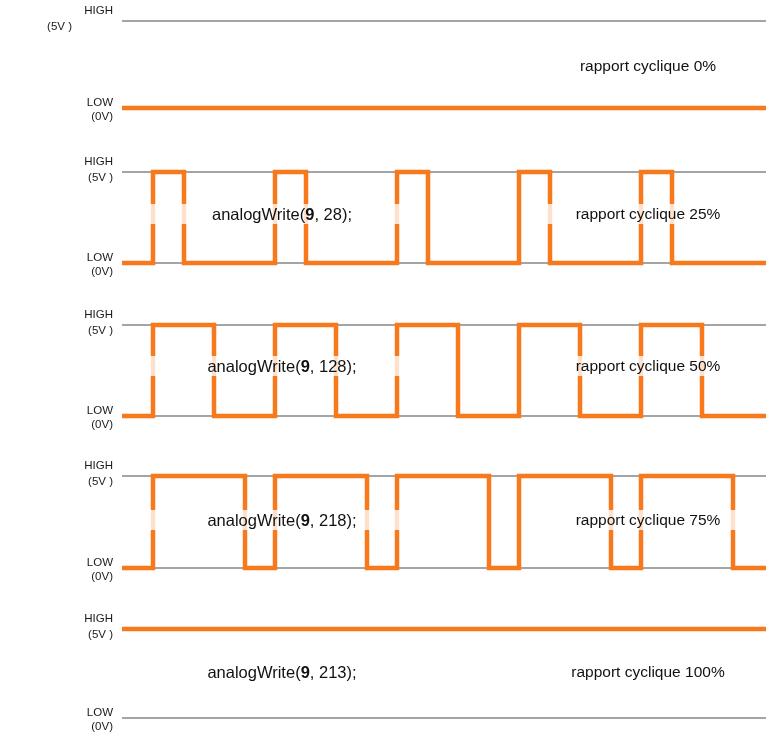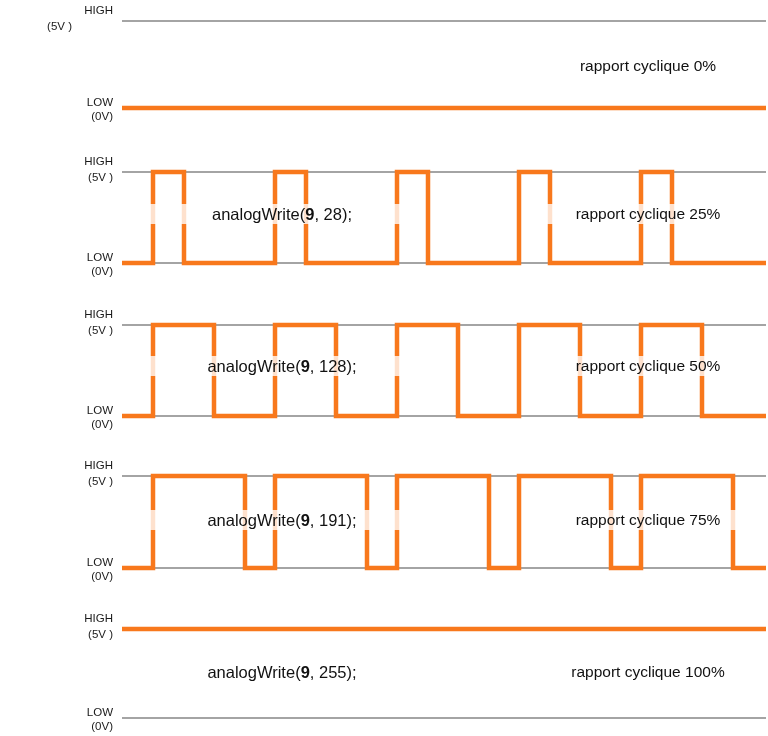--- a/index.html
+++ b/index.html
@@ -87,29 +87,29 @@
     <section class="panel">
     <div class="axis-lbl" style="top: 459px; right: 655px;">HIGH</div>
     <div class="axis-lbl" style="top: 475px; right: 655px;">(5V )</div>
     <div class="axis-lbl" style="top: 556px; right: 655px;">LOW</div>
     <div class="axis-lbl" style="top: 570px; right: 655px;">(0V)</div>
     <svg class="wave" viewBox="0 0 644 102" style="left: 122px; top: 471px; width: 644px; height: 102px;">
       <line x1="0" x2="644" y1="5" y2="5" stroke="#4a4a4a" stroke-width="1.2"></line>
       <line x1="0" x2="644" y1="97" y2="97" stroke="#4a4a4a" stroke-width="1.2"></line>
       <path fill="none" d="M0 97 H31 V5 H123 V97 H153 V5 H245 V97 H275 V5 H367 V97 H397 V5 H489 V97 H519 V5 H611 V97 H644" stroke="#f8781c" stroke-width="4.5" stroke-linejoin="miter"></path>
     </svg>
-    <div class="code-lbl" style="top: 510px;"><span>analogWrite(</span><b>9</b><span>, 191);</span></div>
+    <div class="code-lbl" style="top: 510px;"><span>analogWrite(</span><b>9</b><span>, 218);</span></div>
     <div class="caption-lbl" style="top: 510px;">rapport cyclique 75%</div>
   </section>
     <section class="panel">
     <div class="axis-lbl" style="top: 612px; right: 655px;">HIGH</div>
     <div class="axis-lbl" style="top: 628px; right: 655px;">(5V )</div>
     <div class="axis-lbl" style="top: 706px; right: 655px;">LOW</div>
     <div class="axis-lbl" style="top: 720px; right: 655px;">(0V)</div>
     <svg class="wave" viewBox="0 0 644 99" style="left: 122px; top: 624px; width: 644px; height: 99px;">
       <line x1="0" x2="644" y1="5" y2="5" stroke="#4a4a4a" stroke-width="1.2"></line>
       <line x1="0" x2="644" y1="94" y2="94" stroke="#4a4a4a" stroke-width="1.2"></line>
       <path fill="none" d="M0 5 H644" stroke="#f8781c" stroke-width="4.5" stroke-linejoin="miter"></path>
     </svg>
-    <div class="code-lbl" style="top: 662px;"><span>analogWrite(</span><b>9</b><span>, 255);</span></div>
+    <div class="code-lbl" style="top: 662px;"><span>analogWrite(</span><b>9</b><span>, 213);</span></div>
     <div class="caption-lbl" style="top: 662px;">rapport cyclique 100%</div>
   </section>
   </div>
 
 </body></html>

